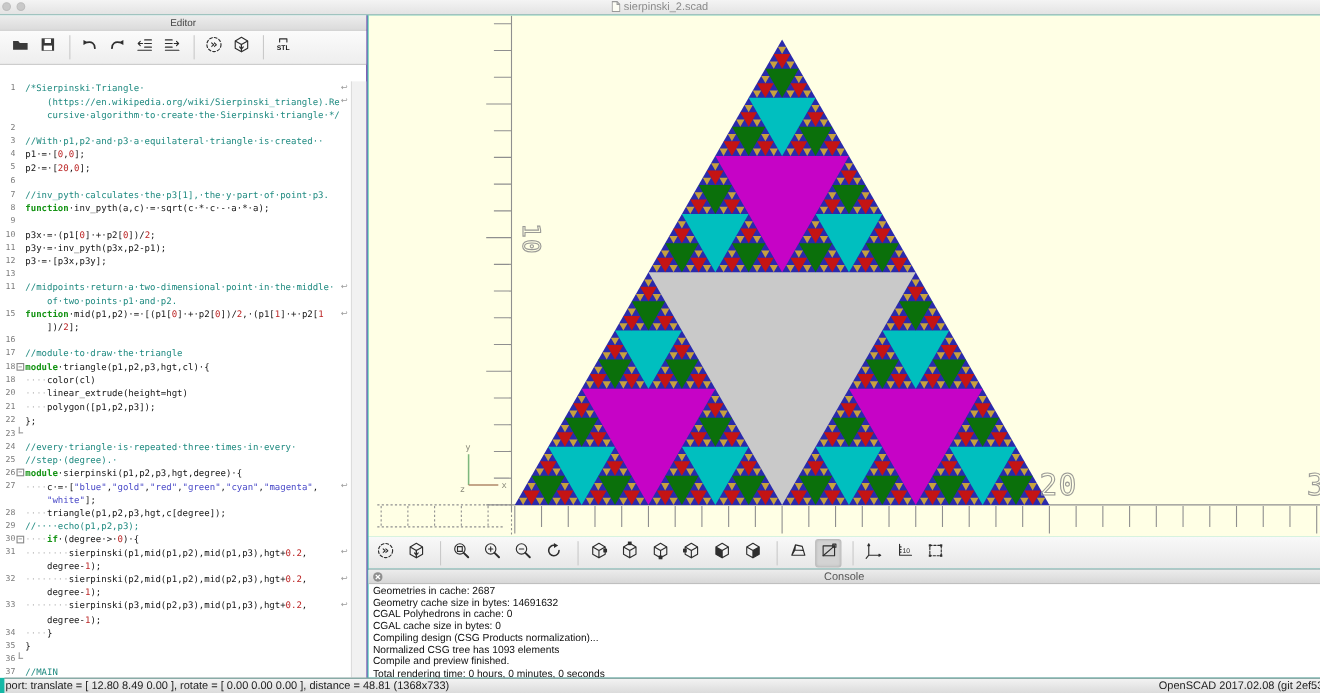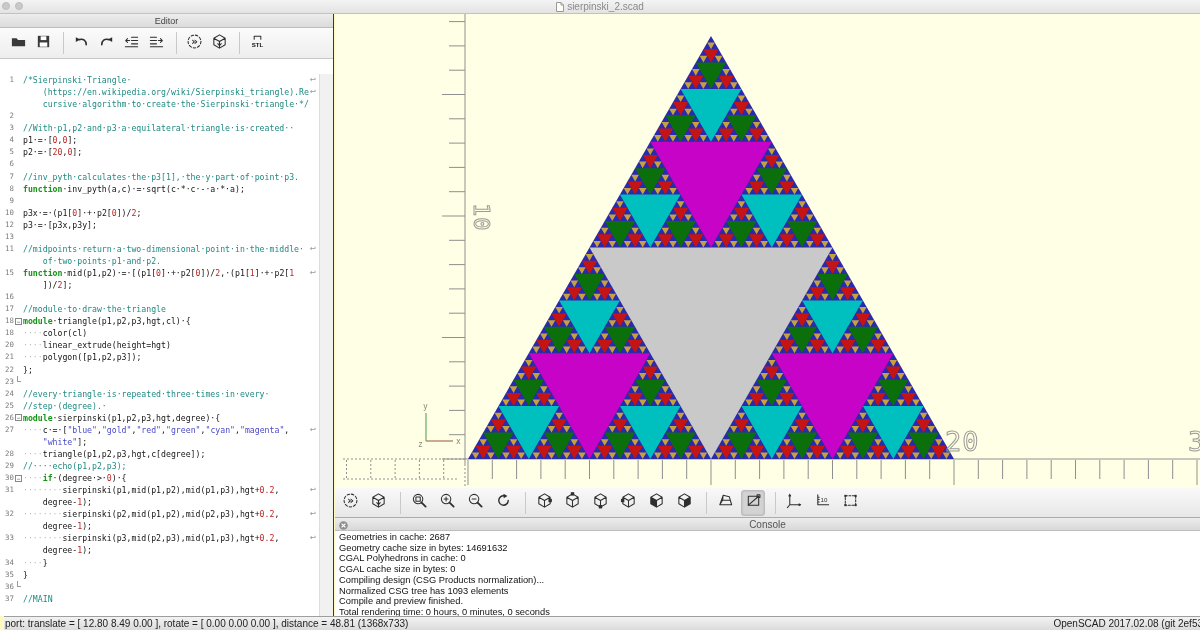--- a/index.html
+++ b/index.html
@@ -1,18 +1,18 @@
 <!DOCTYPE html>
 <html><head>
 <meta charset="utf-8">
 <style>
   * { box-sizing: border-box; margin:0; padding:0; }
   html,body { width:1200px; height:630px; overflow:hidden; }
   body { font-family:"Liberation Sans",sans-serif; background:#fff; }
-  #app { position:relative; width:1200px; height:630px; overflow:hidden; background:#fef9c3; }
+  #app { position:relative; width:1200px; height:630px; overflow:hidden; background:#14b8a6; }
 
   
   .titlebar { position:absolute; left:0; top:0; width:1200px; height:14px;
     background:linear-gradient(#F4F4F4,#E3E3E3); border-bottom:1px solid #C2C2C2; }
   .winbtns { position:absolute; left:2px; top:2px; display:flex; gap:5px; }
   .winbtn { width:8px; height:8px; border-radius:50%; background:#C9C9C9; border:1px solid #BDBDBD; }
   .titletext { position:absolute; left:0; right:0; top:0; height:13px; text-align:center;
     font-size:10px; line-height:13px; color:#8a8a8a; }
   .titletext svg { vertical-align:-2px; margin-right:3px; }
 
@@ -166,20 +166,21 @@
         <div class="code-row"><span class="ln"></span><span class="fold"></span><span class="seg-c">    cursive·algorithm·to·create·the·Sierpinski·triangle·*/</span></div>
         <div class="code-row"><span class="ln">2</span><span class="fold"></span></div>
         <div class="code-row"><span class="ln">3</span><span class="fold"></span><span class="seg-c">//With·p1,p2·and·p3·a·equilateral·triangle·is·created··</span></div>
         <div class="code-row"><span class="ln">4</span><span class="fold"></span><span class="seg-p">p1·=·[</span><span class="seg-n">0</span><span class="seg-p">,</span><span class="seg-n">0</span><span class="seg-p">];</span></div>
         <div class="code-row"><span class="ln">5</span><span class="fold"></span><span class="seg-p">p2·=·[</span><span class="seg-n">20</span><span class="seg-p">,</span><span class="seg-n">0</span><span class="seg-p">];</span></div>
         <div class="code-row"><span class="ln">6</span><span class="fold"></span></div>
         <div class="code-row"><span class="ln">7</span><span class="fold"></span><span class="seg-c">//inv_pyth·calculates·the·p3[1],·the·y·part·of·point·p3.</span></div>
         <div class="code-row"><span class="ln">8</span><span class="fold"></span><span class="seg-k">function</span><span class="seg-p">·inv_pyth(a,c)·=·sqrt(c·*·c·-·a·*·a);</span></div>
         <div class="code-row"><span class="ln">9</span><span class="fold"></span></div>
         <div class="code-row"><span class="ln">10</span><span class="fold"></span><span class="seg-p">p3x·=·(p1[</span><span class="seg-n">0</span><span class="seg-p">]·+·p2[</span><span class="seg-n">0</span><span class="seg-p">])/</span><span class="seg-n">2</span><span class="seg-p">;</span></div>
+        <div class="code-row"><span class="ln">11</span><span class="fold"></span><span class="seg-p">p3y·=·inv_pyth(p3x,p2-p1);</span></div>
         <div class="code-row"><span class="ln">12</span><span class="fold"></span><span class="seg-p">p3·=·[p3x,p3y];</span></div>
         <div class="code-row"><span class="ln">13</span><span class="fold"></span></div>
         <div class="code-row"><span class="ln">11</span><span class="fold"></span><span class="seg-c">//midpoints·return·a·two-dimensional·point·in·the·middle·</span><span class="wrapmark">↩</span></div>
         <div class="code-row"><span class="ln"></span><span class="fold"></span><span class="seg-c">    of·two·points·p1·and·p2.</span></div>
         <div class="code-row"><span class="ln">15</span><span class="fold"></span><span class="seg-k">function</span><span class="seg-p">·mid(p1,p2)·=·[(p1[</span><span class="seg-n">0</span><span class="seg-p">]·+·p2[</span><span class="seg-n">0</span><span class="seg-p">])/</span><span class="seg-n">2</span><span class="seg-p">,·(p1[</span><span class="seg-n">1</span><span class="seg-p">]·+·p2[</span><span class="seg-n">1</span><span class="wrapmark">↩</span></div>
         <div class="code-row"><span class="ln"></span><span class="fold"></span><span class="seg-p">    ])/</span><span class="seg-n">2</span><span class="seg-p">];</span></div>
         <div class="code-row"><span class="ln">16</span><span class="fold"></span></div>
         <div class="code-row"><span class="ln">17</span><span class="fold"></span><span class="seg-c">//module·to·draw·the·triangle</span></div>
         <div class="code-row"><span class="ln">18</span><span class="fold"><span class="foldbox">−</span></span><span class="seg-k">module</span><span class="seg-p">·triangle(p1,p2,p3,hgt,cl)·{</span></div>
         <div class="code-row"><span class="ln">18</span><span class="fold"></span><span class="seg-w">····</span><span class="seg-p">color(cl)</span></div>

